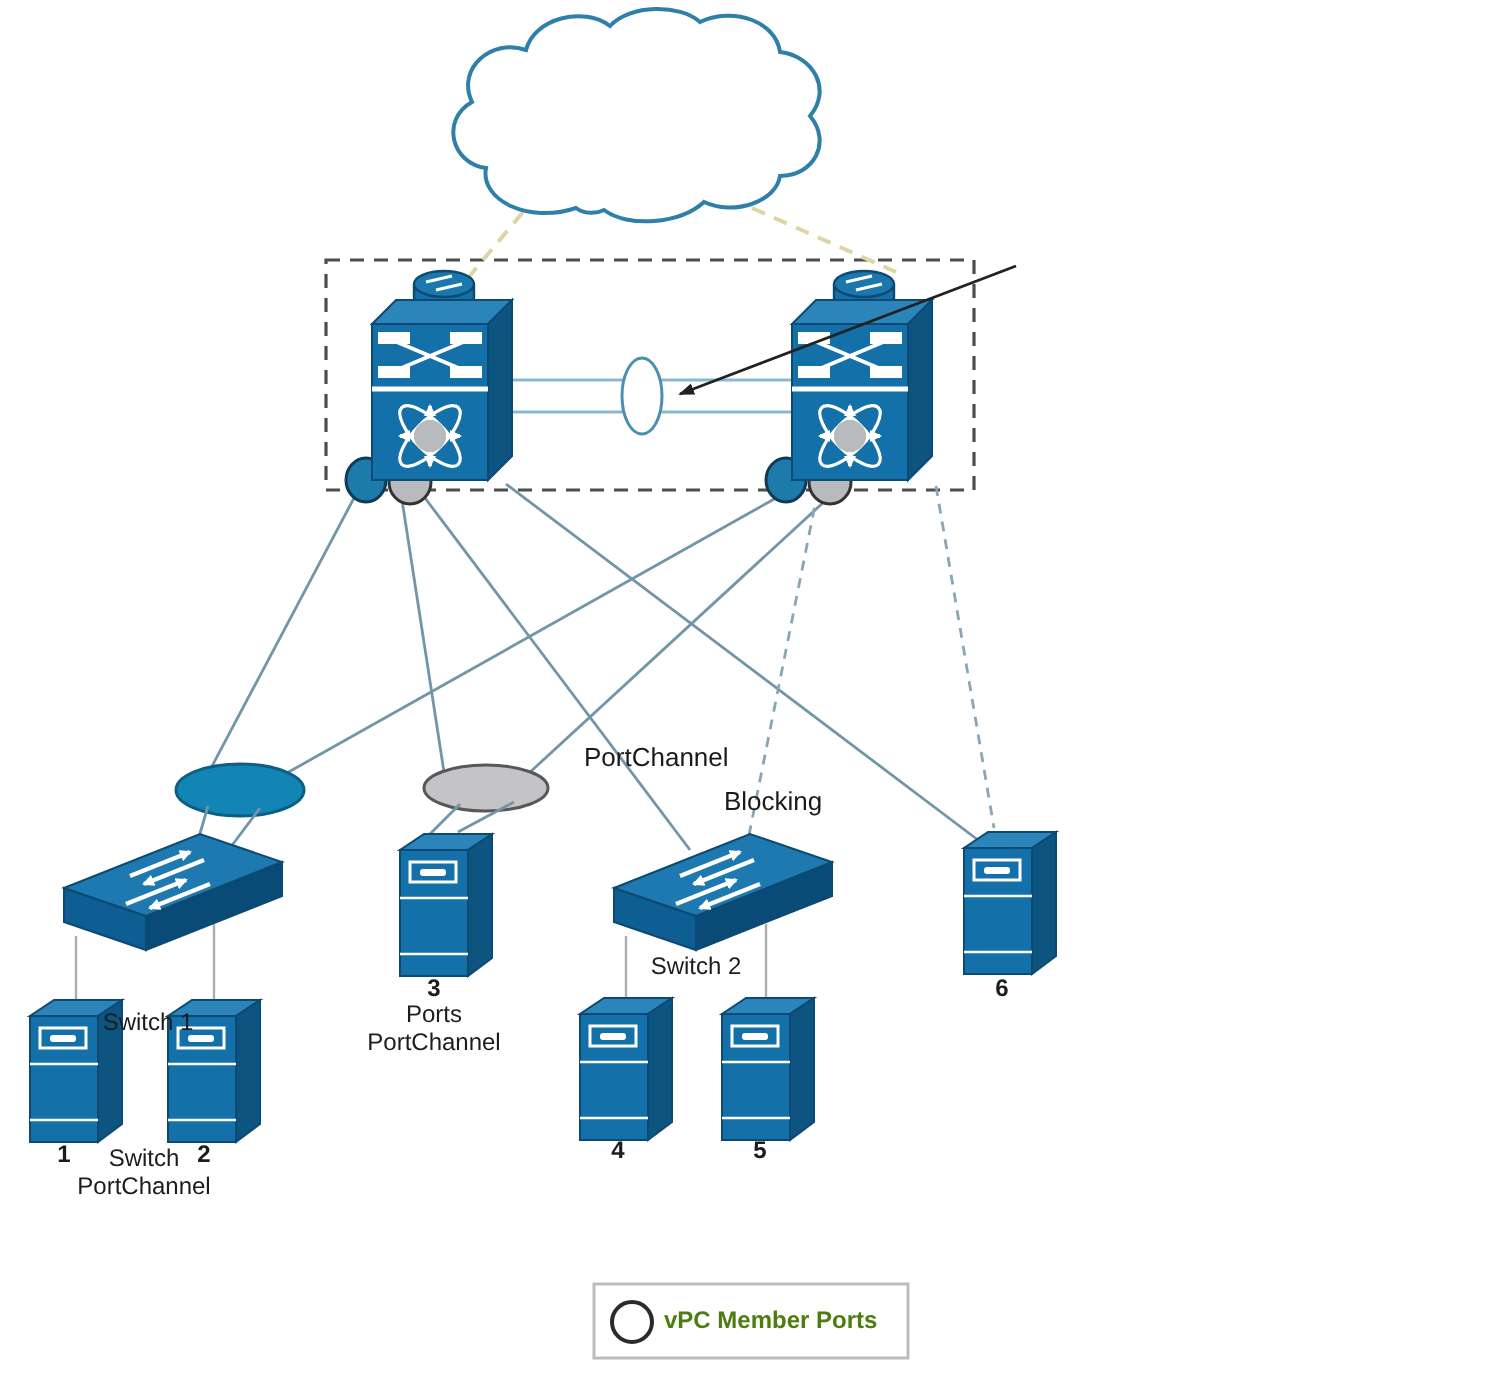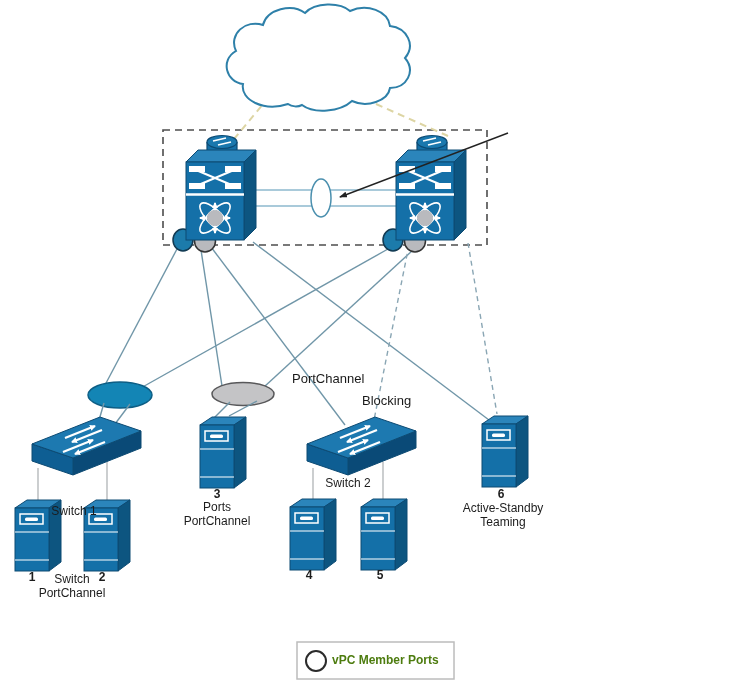--- a/index.html
+++ b/index.html
@@ -160,20 +160,16 @@
 <div class="lbl ctr num" style="left:501px;top:488px;">6</div>
 
 <div class="lbl ctr cap" style="left:72px;top:572px;">
   <div>Switch</div>
   <div>PortChannel</div>
 </div>
 <div class="lbl ctr cap" style="left:217px;top:500px;">
   <div>Ports</div>
   <div>PortChannel</div>
 </div>
-<div class="lbl ctr cap" style="left:503px;top:501px;">
-  <div>Active-Standby</div>
-  <div>Teaming</div>
-</div>
 
 <div class="lbl legend-text" style="left:332px;top:654px;">vPC Member Ports</div>
 
 </div>
 
 </body></html>

